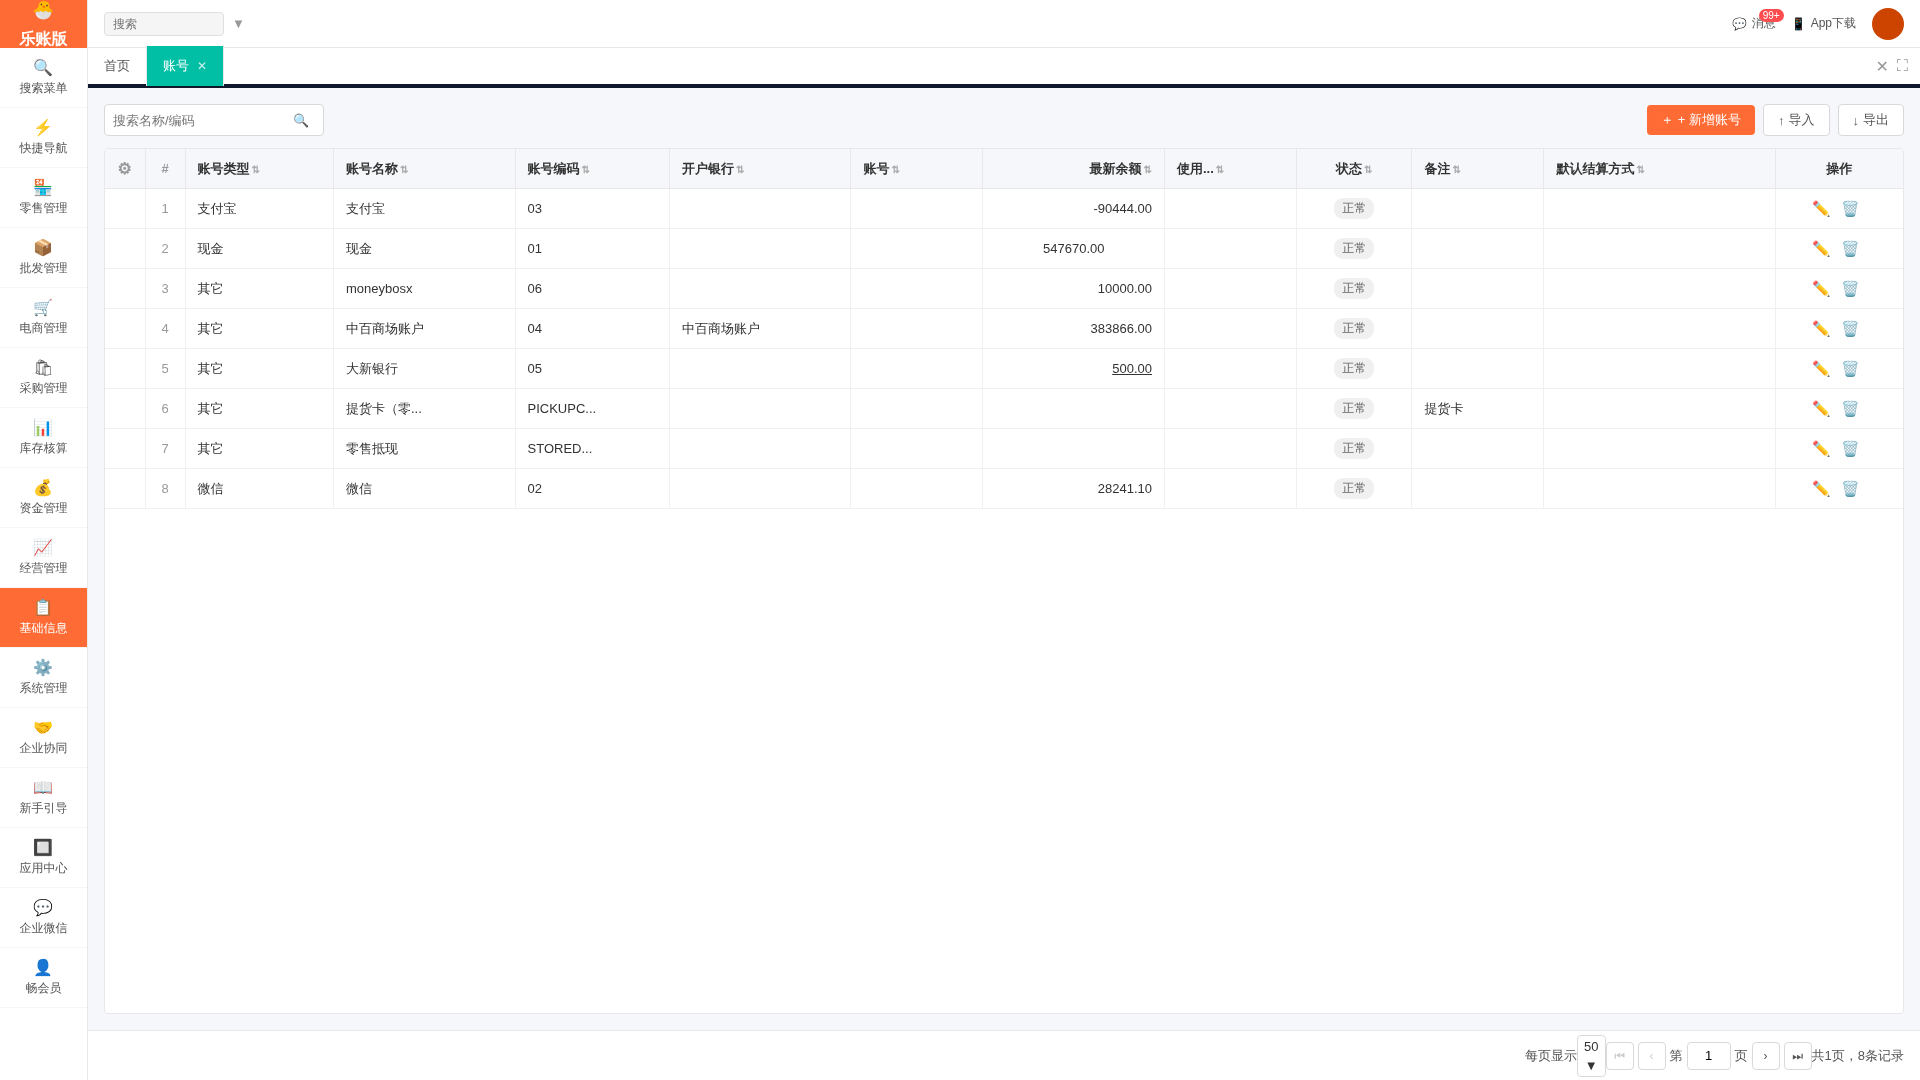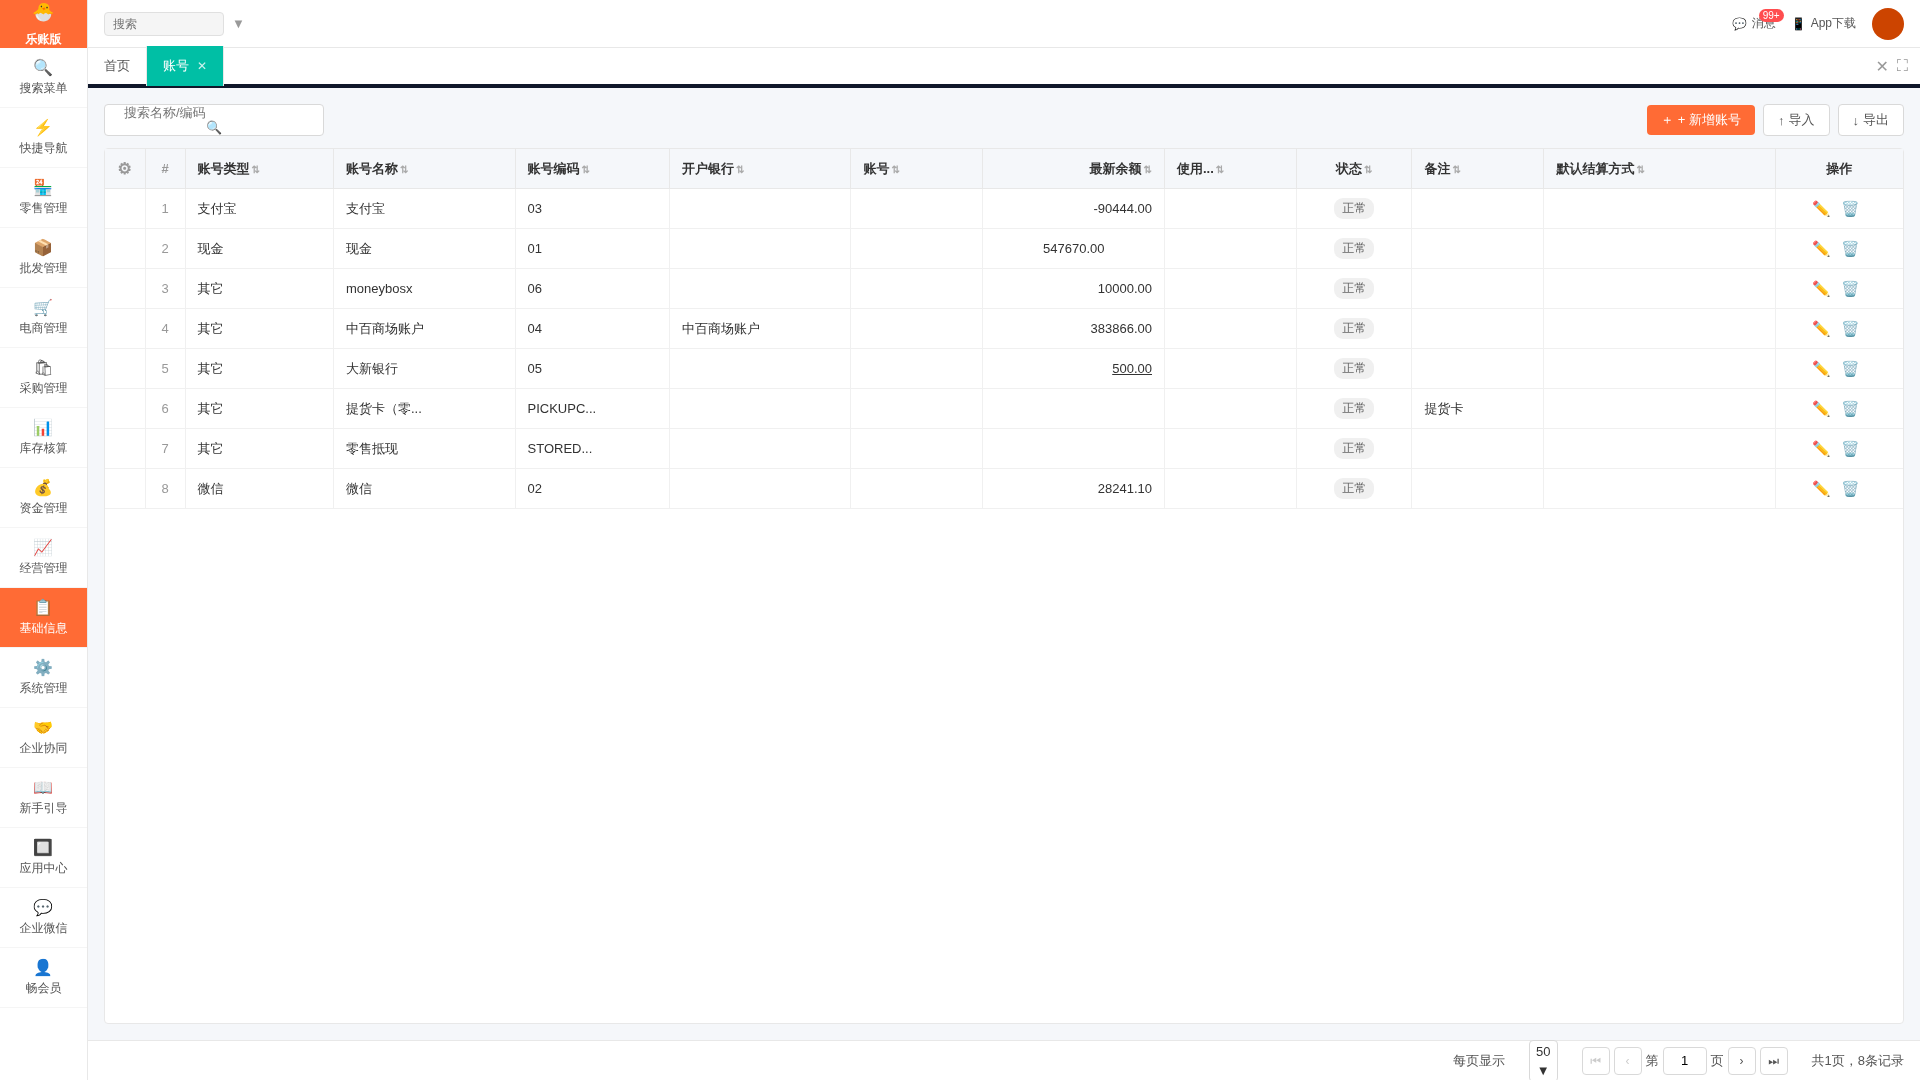--- a/index.html
+++ b/index.html
@@ -19,21 +19,21 @@
       height: 48px;
       display: flex;
       align-items: center;
       justify-content: center;
       color: #fff;
       font-size: 12px;
       font-weight: bold;
       flex-direction: column;
       padding: 4px;
     }
-    .sidebar-logo .logo-text { font-size: 12px; color: #fff; margin-top: 8px; }
+    .sidebar-logo .logo-text { font-size: 16px; color: #fff; margin-top: 8px; }
     .sidebar-item {
       display: flex;
       flex-direction: column;
       align-items: center;
       justify-content: center;
       padding: 10px 4px;
       cursor: pointer;
       color: #555;
       font-size: 12px;
       border-bottom: 1px solid #f5f5f5;
@@ -148,21 +148,20 @@
     }
     .search-box {
       display: flex;
       align-items: center;
       background: #fff;
       border: 1px solid #d9d9d9;
       border-radius: 4px;
       padding: 0 8px;
       height: 32px;
       width: 220px;
-      flex-direction: column;
     }
     .search-box input {
       border: none;
       outline: none;
       font-size: 13px;
       color: #333;
       width: 180px;
       background: transparent;
     }
     .search-icon { color: #999; cursor: pointer; }
@@ -244,28 +243,28 @@
       cursor: pointer;
       color: #555;
       font-size: 15px;
       margin-right: 6px;
     }
     .gear-col { width: 40px; text-align: center; }
     .settings-icon { color: #999; cursor: pointer; font-size: 16px; }
 
     
     .pagination {
-      height: 40px;
+      height: 50px;
       display: flex;
       align-items: center;
       justify-content: flex-end;
       padding: 0 16px;
       background: #fff;
       border-top: 1px solid #e8e8e8;
-      gap: 24px;
+      gap: 0;
       font-size: 13px;
       color: #555;
       flex-shrink: 0;
     }
     .page-size-select {
       border: 1px solid #d9d9d9;
       border-radius: 4px;
       padding: 3px 6px;
       font-size: 13px;
       color: #333;

